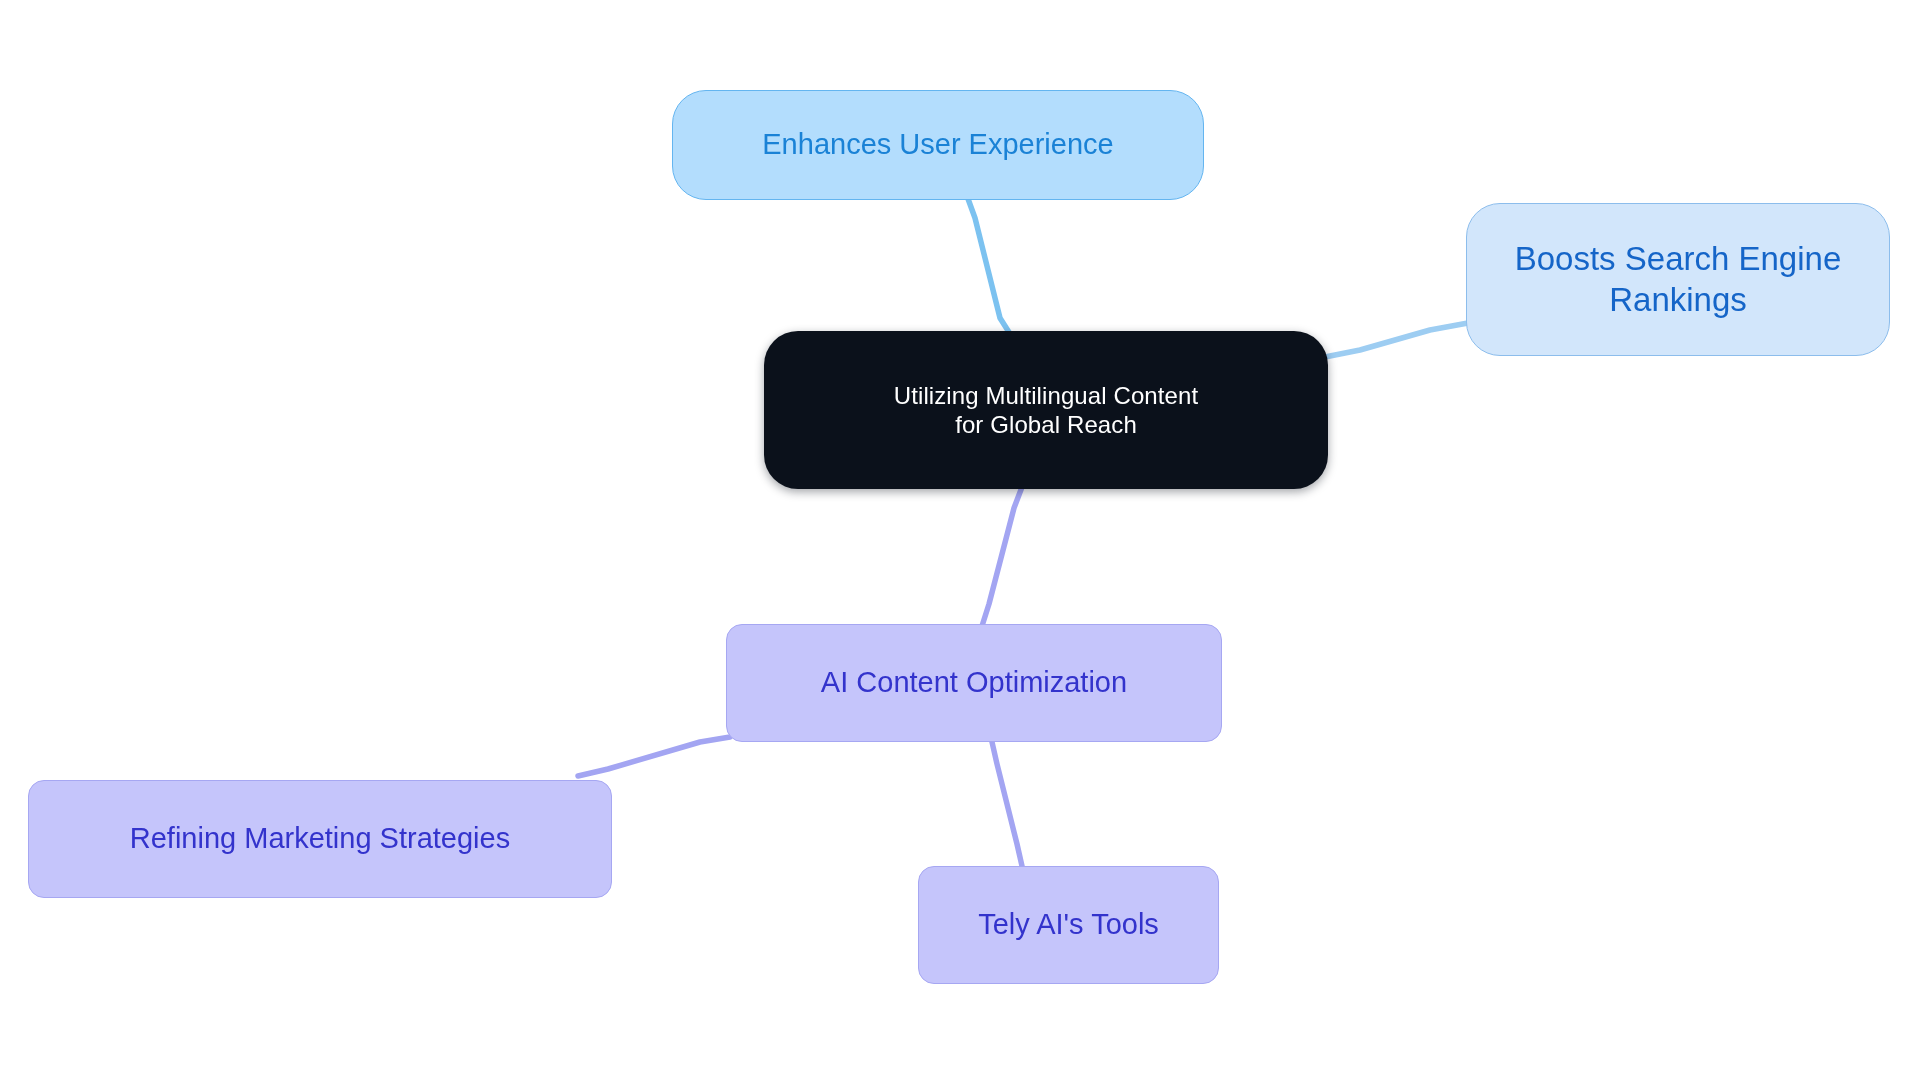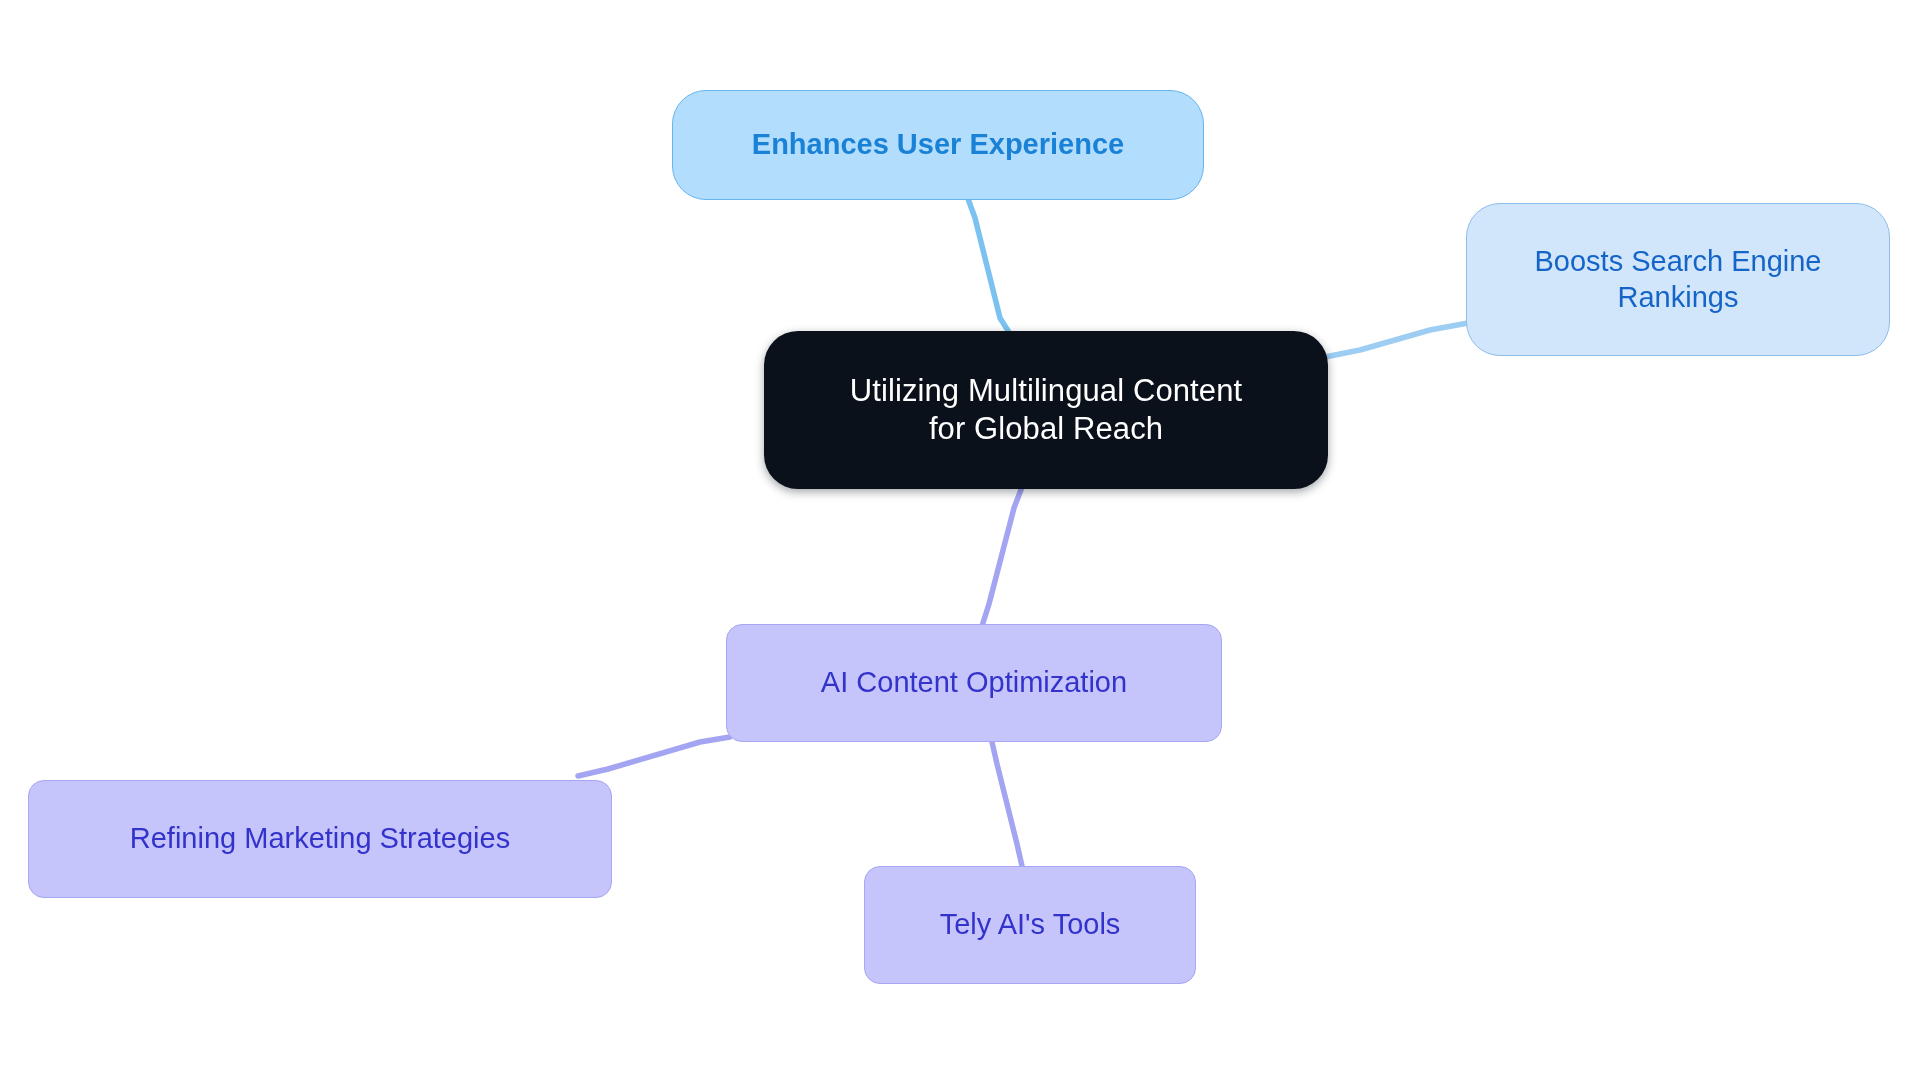--- a/index.html
+++ b/index.html
@@ -36,43 +36,42 @@
     line-height: 1.22;
     white-space: pre-line;
     z-index: 5;
   }
 
   
   .node--root {
     background: #0b111b;
     color: #ffffff;
     border-radius: 34px;
-    font-size: 31px;
+    font-size: 24px;
     font-weight: 400;
     letter-spacing: 0.1px;
     box-shadow: 0 3px 10px rgba(12,18,28,0.38);
     padding: 0 26px;
   }
 
   
   .node--blue-strong {
     background: #b3ddfd;
     border: 1.6px solid #64b5f0;
     color: #1a82d6;
     border-radius: 34px;
     font-size: 29px;
     padding: 0 26px;
-    font-weight: bold;
   }
   .node--blue-soft {
     background: #d2e6fb;
     border: 1.6px solid #8cbdec;
     color: #1565c8;
     border-radius: 34px;
-    font-size: 29px;
+    font-size: 33px;
     padding: 4px 26px;
   }
 
   
   .node--purple {
     background: #c5c5fb;
     border: 1.6px solid #a6a7f2;
     color: #3333cc;
     border-radius: 16px;
     font-size: 29px;
@@ -102,15 +101,15 @@
   <div class="node node--blue-soft" style="left:1466px; top:203px; width:424px; height:153px;">Boosts Search Engine
 Rankings</div>
 
   <div class="node node--root" style="left:764px; top:331px; width:564px; height:158px;">Utilizing Multilingual Content
 for Global Reach</div>
 
   <div class="node node--purple" style="left:726px; top:624px; width:496px; height:118px;">AI Content Optimization</div>
 
   <div class="node node--purple" style="left:28px; top:780px; width:584px; height:118px;">Refining Marketing Strategies</div>
 
-  <div class="node node--purple" style="left:864px; top:866px; width:332px; height:118px;text-align:right;">Tely AI's Tools</div>
+  <div class="node node--purple" style="left:918px; top:866px; width:301px; height:118px;text-align:right;">Tely AI's Tools</div>
 
 </div>
 
 </body></html>

